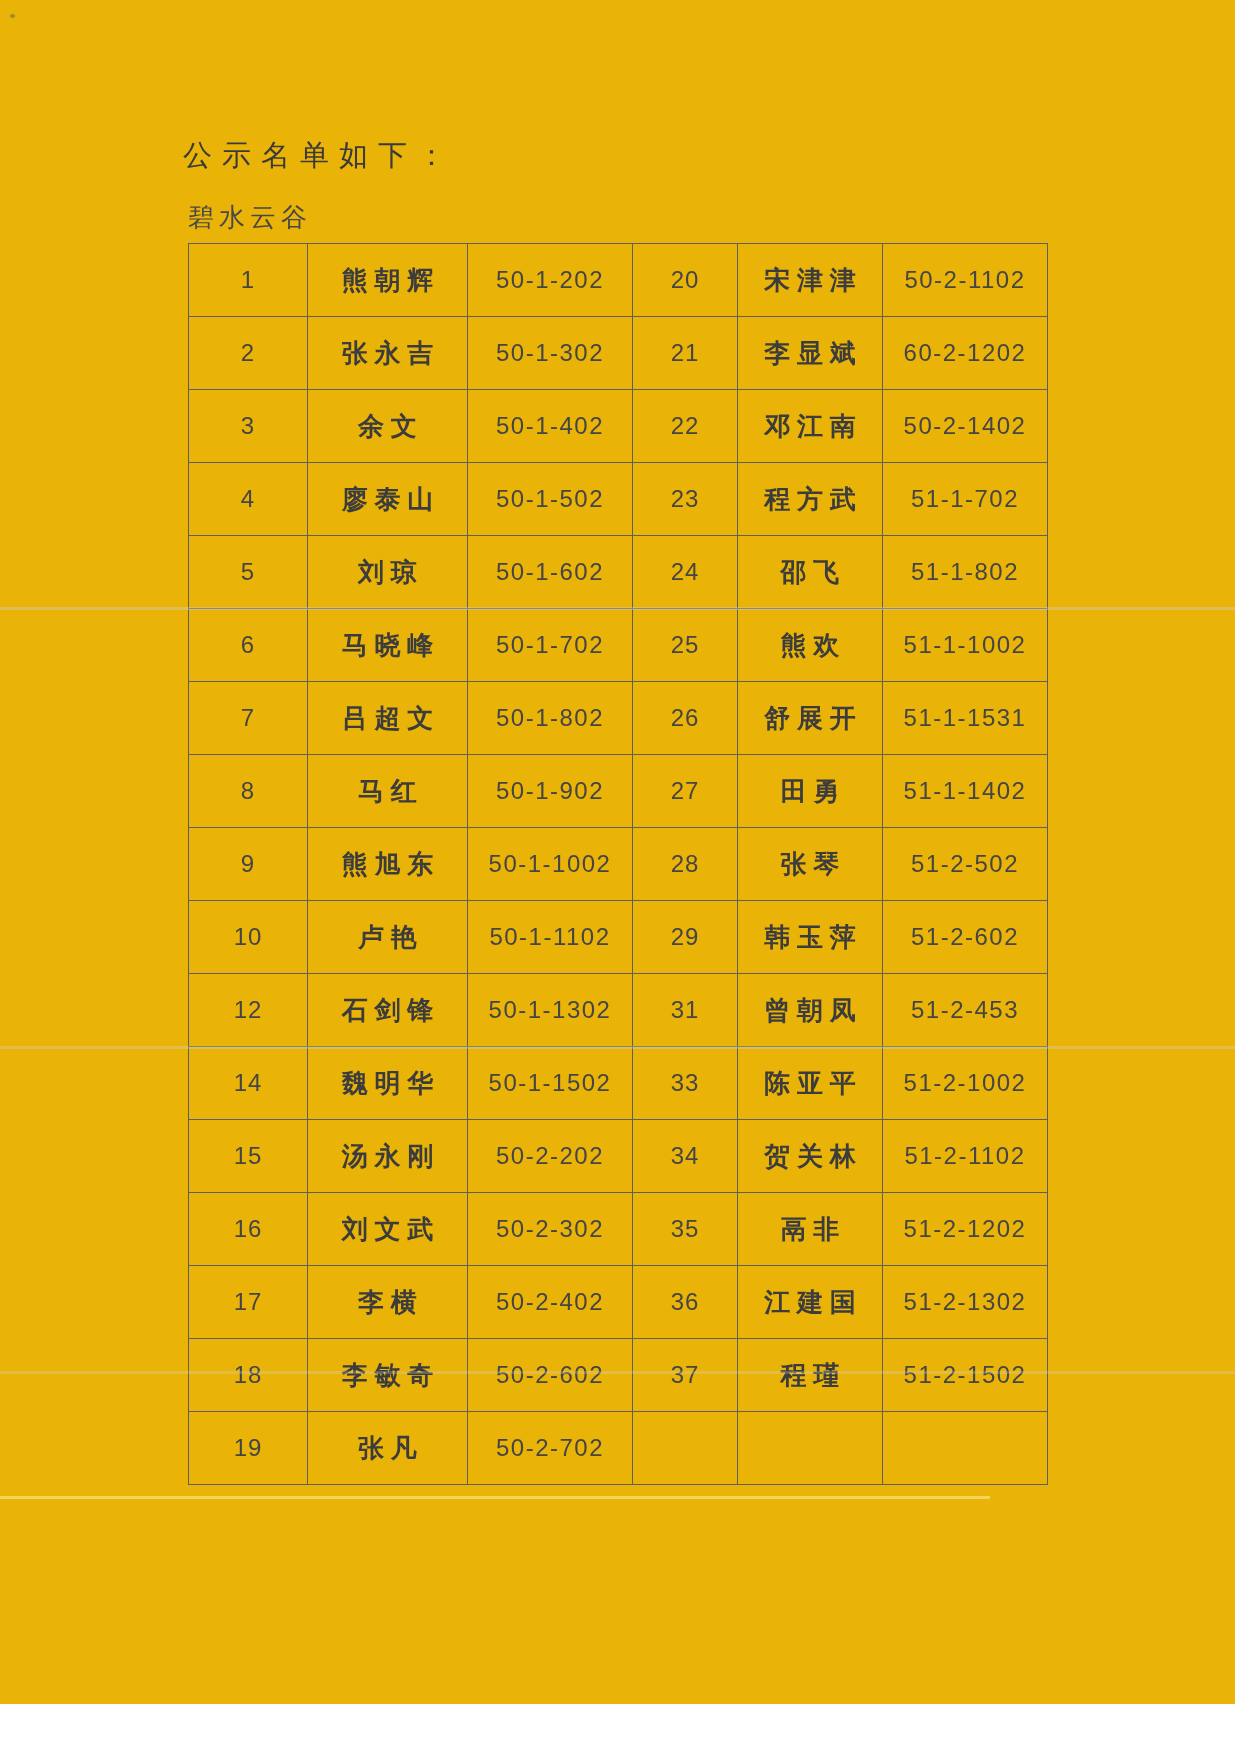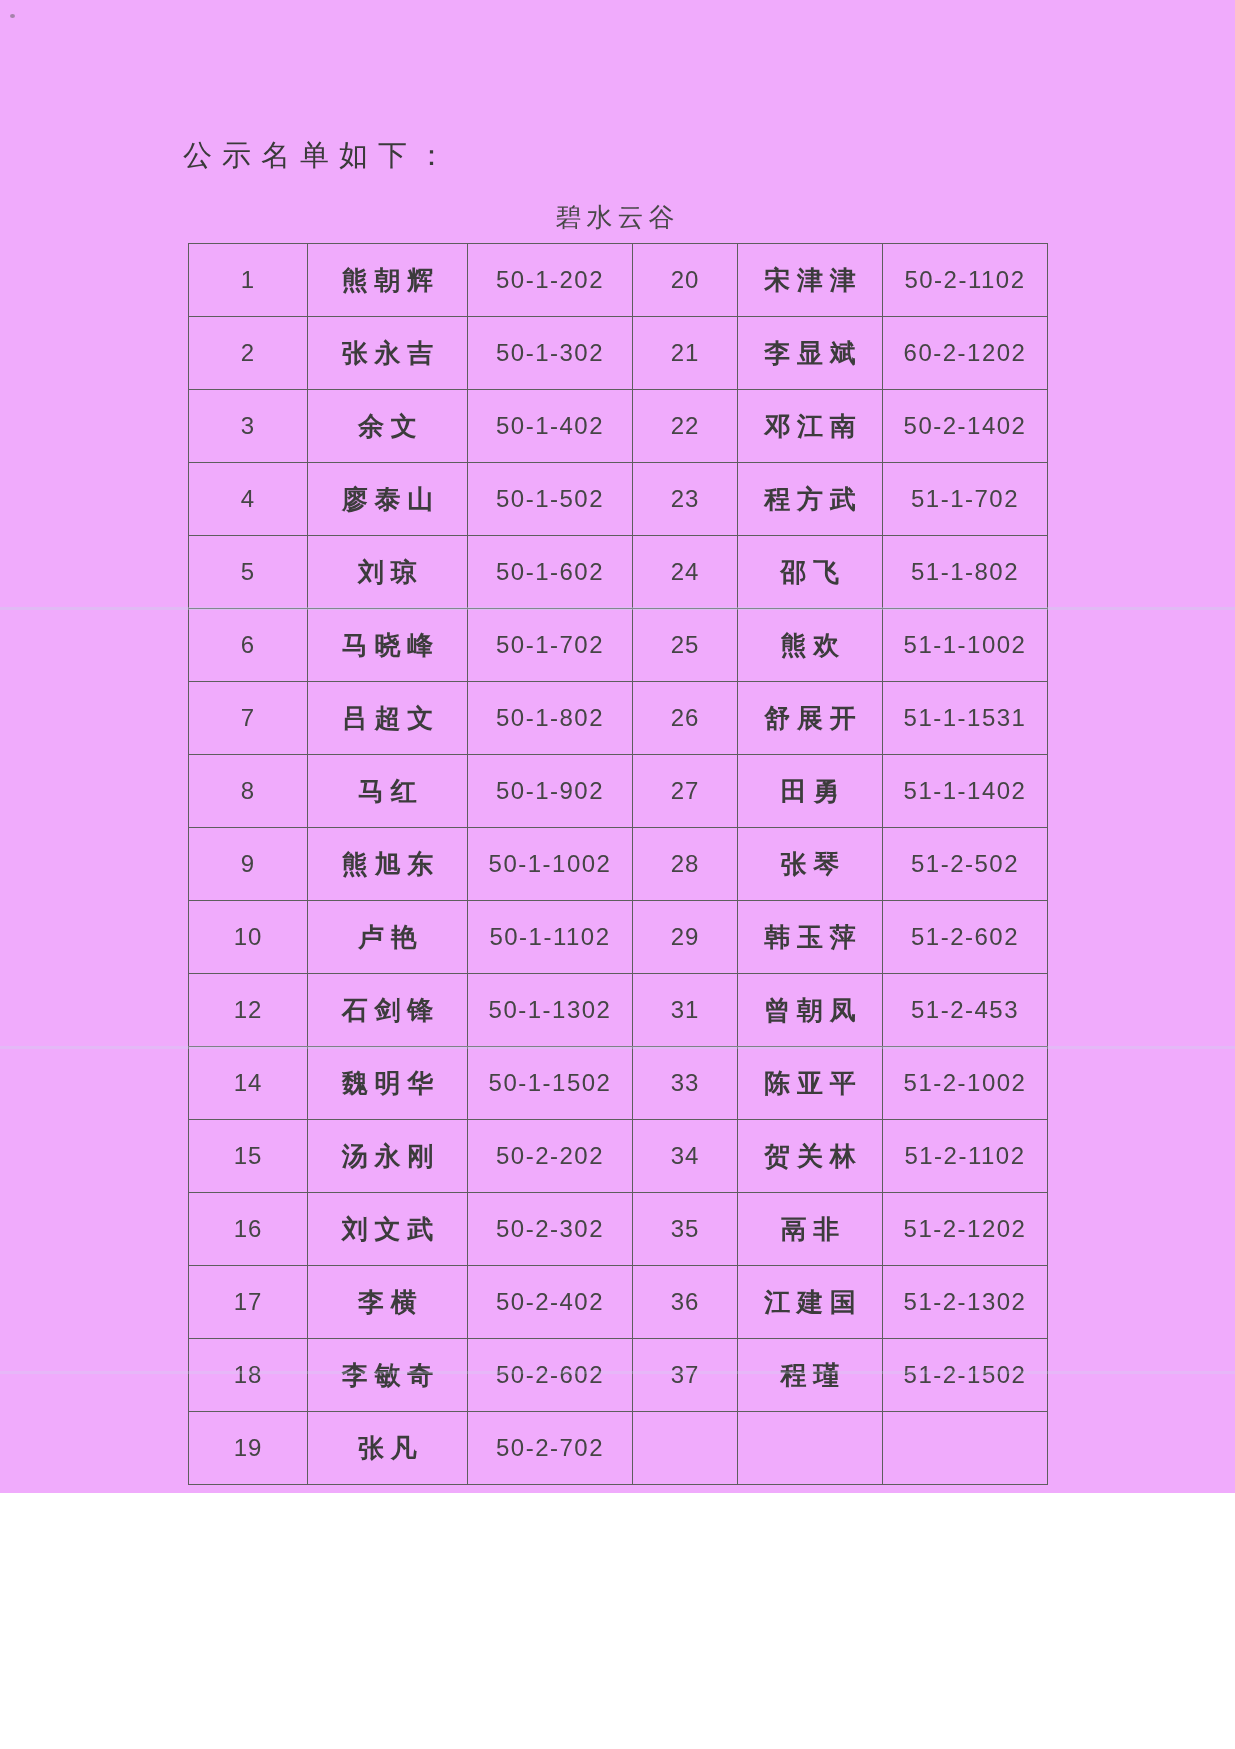--- a/index.html
+++ b/index.html
@@ -3,41 +3,40 @@
 <meta charset="utf-8">
 <style>
   html, body {
     margin: 0;
     padding: 0;
     background: #ffffff;
   }
   .page {
     position: relative;
     width: 1235px;
-    height: 1493px;
-    background: #f0abfc;
+    height: 1704px;
+    background: #eab308;
     overflow: hidden;
     font-family: "Liberation Serif", "DejaVu Serif", serif;
     color: #3d3d3d;
   }
   .page-title {
     position: absolute;
     left: 183px;
     top: 136px;
     font-size: 29px;
     letter-spacing: 10px;
     color: #3a3a3a;
     white-space: nowrap;
   }
   .table-caption {
     position: absolute;
     left: 188px;
     top: 200px;
     width: 859px;
-    text-align: center;
     font-size: 26px;
     letter-spacing: 5px;
     color: #484848;
   }
   table.roster {
     position: absolute;
     left: 188px;
     top: 243px;
     width: 859px;
     border-collapse: collapse;

